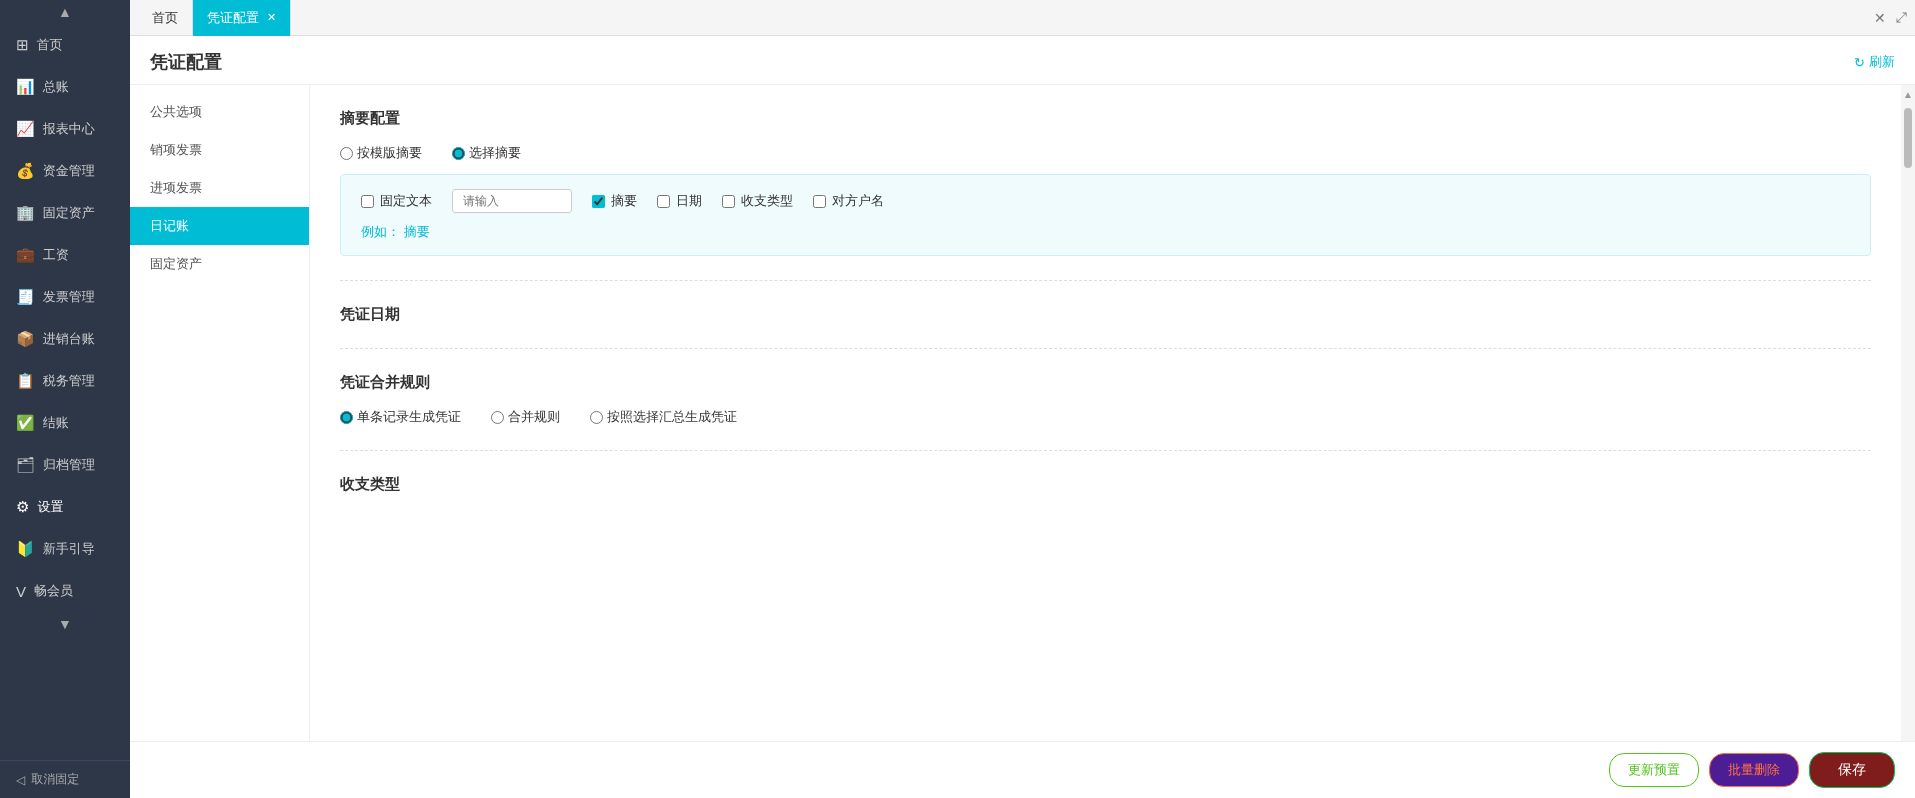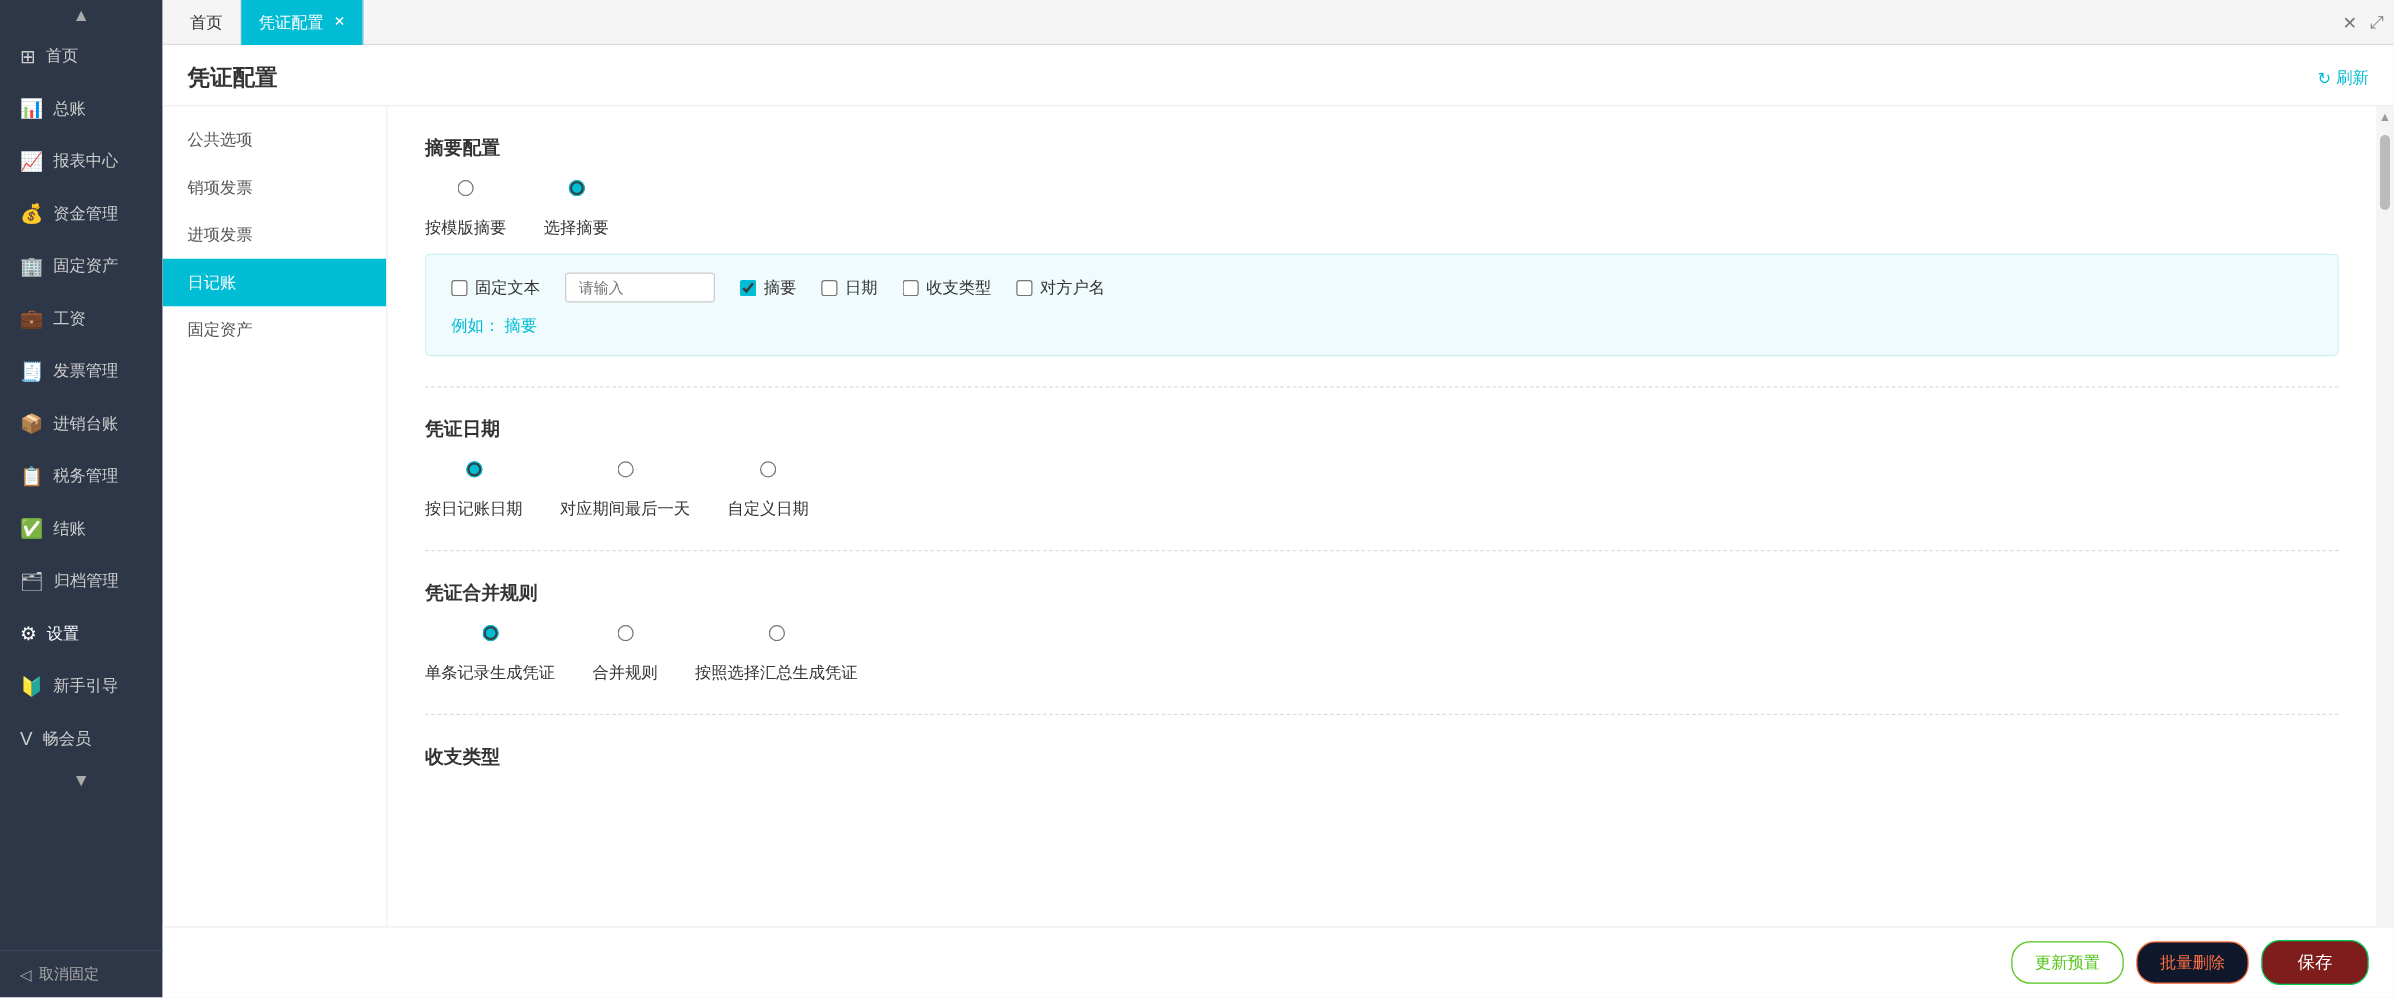--- a/index.html
+++ b/index.html
@@ -158,24 +158,23 @@
     
     .radio-row {
       display: flex;
       gap: 30px;
       align-items: center;
       margin-bottom: 12px;
     }
     .radio-label {
       display: flex;
       align-items: center;
-      gap: 16px;
-      cursor: pointer;
-      font-size: 13px;
-      flex-direction: column;
+      gap: 4px;
+      cursor: pointer;
+      font-size: 13px;
     }
     .radio-label input[type="radio"] { accent-color: #00bcd4; }
 
     
     .checkbox-options-box {
       background: #f0fbfd;
       border: 1px solid #d0eff5;
       border-radius: 4px;
       padding: 14px 20px;
       margin-top: 10px;
@@ -228,21 +227,21 @@
       border: 1px solid transparent;
     }
     .btn-outline-green {
       border-color: #52c41a;
       color: #52c41a;
       background: #fff;
     }
     .btn-outline-orange {
       border-color: #ff7043;
       color: #ff7043;
-      background: #0f172a;
+      background: #4c1d95;
     }
     .btn-primary {
       background: #7f1d1d;
       color: #fff;
       border-color: #00c853;
       padding: 8px 28px;
       font-size: 14px;
     }
 
     
@@ -426,34 +425,20 @@
             <span>例如：</span>
             <span>摘要</span>
           </div>
         </div>
       </div>
 
       <hr class="section-divider">
 
       <div class="section">
         <div class="section-title">凭证日期</div>
-        <div class="radio-row">
-          <label class="radio-label">
-            <input type="radio" name="vdate" checked="" style="">
-            <span>按日记账日期</span>
-          </label>
-          <label class="radio-label">
-            <input type="radio" name="vdate" style="">
-            <span>对应期间最后一天</span>
-          </label>
-          <label class="radio-label">
-            <input type="radio" name="vdate" style="">
-            <span>自定义日期</span>
-          </label>
-        </div>
       </div>
 
       <hr class="section-divider">
 
       <div class="section">
         <div class="section-title">凭证合并规则</div>
         <div class="radio-row">
           <label class="radio-label">
             <input type="radio" name="merge" checked="" style="">
             <span>单条记录生成凭证</span>

